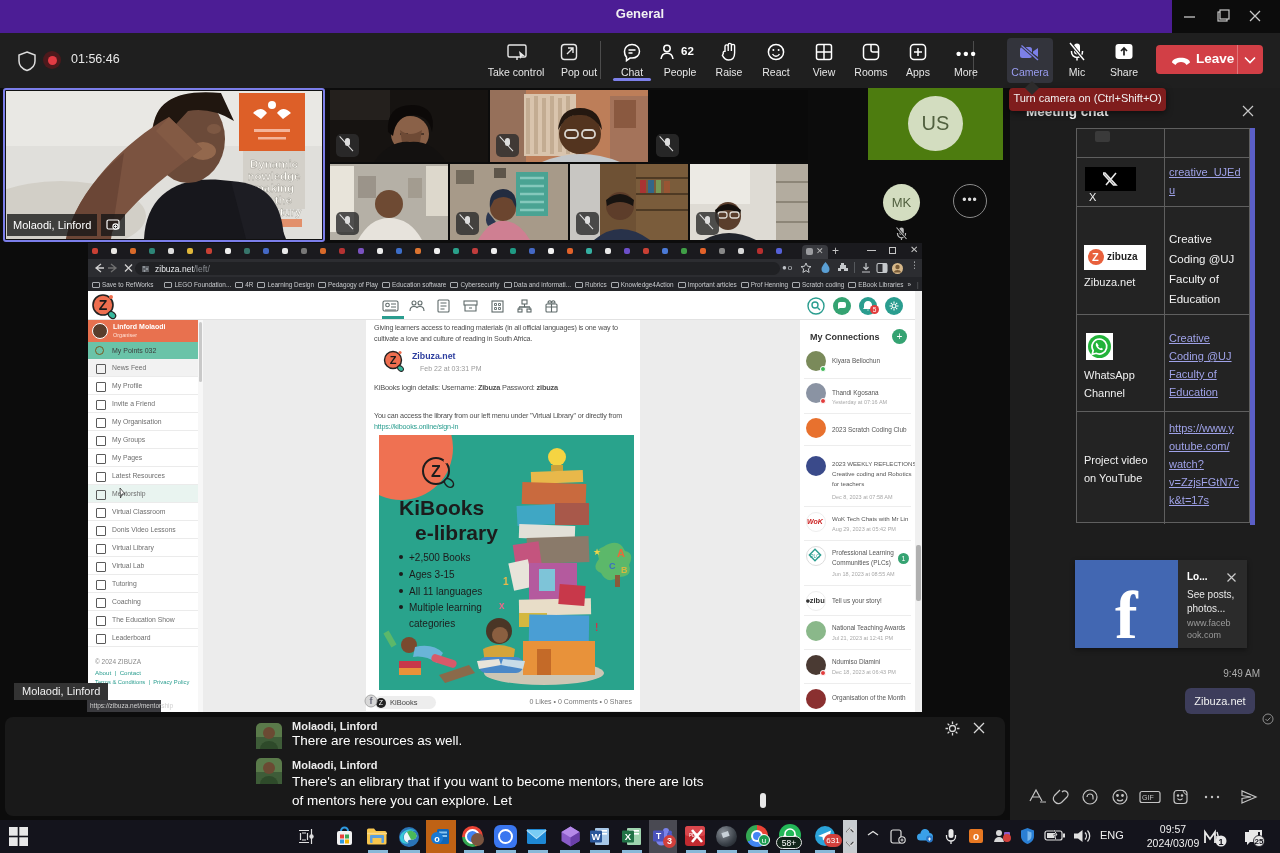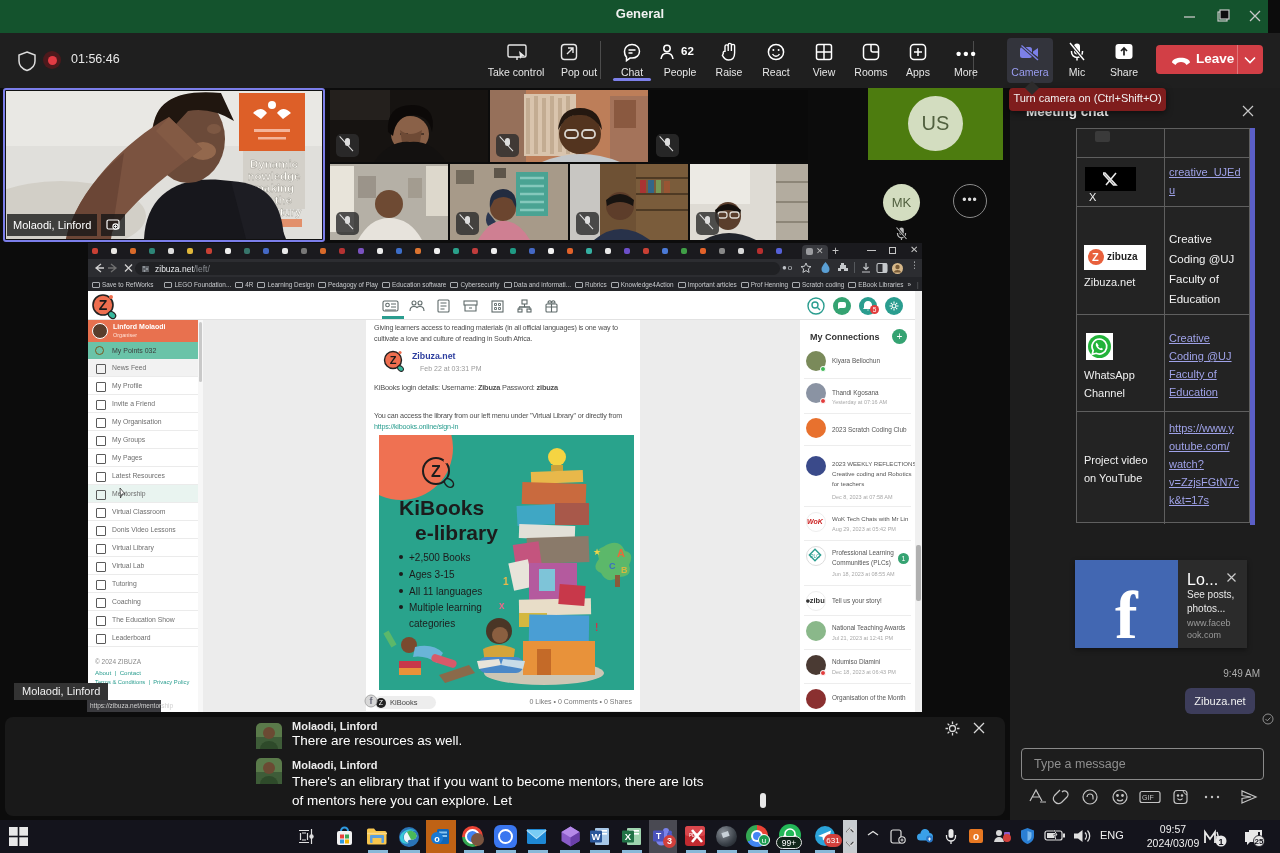--- a/index.html
+++ b/index.html
@@ -21,21 +21,21 @@
 .cts{position:absolute;left:32px;width:72px;font-size:5.5px;color:#a8a8a8}
 .cbrd{left:4px;width:107px;height:1px;background:#ededed}
 .tline{left:0;width:174px;height:1px;background:#5f5f5f}
 .clk{font-size:11px;color:#9fa2e8;text-decoration:underline;line-height:18px;width:78px}
 .cwt{font-size:11.5px;color:#f2f2f2;line-height:20px;width:78px}
 </style>
 </head>
 <body>
 <div class="ab" style="left:0;top:0;width:1280px;height:853px;background:#0c0c0c">
 
-<div class="ab" style="left:0;top:0;width:1268px;height:33px;background:#14532d">
+<div class="ab" style="left:0;top:0;width:1172px;height:33px;background:#4c1d95">
  <div class="ab" style="left:0;top:6px;width:1280px;text-align:center;color:#f2f2f2;font-size:13px;font-weight:bold">General</div>
  <svg class="ab" style="left:1180px;top:8px" width="95" height="18" viewBox="0 0 95 18">
   <line x1="4" y1="9" x2="15" y2="9" stroke="#c8c8c8" stroke-width="1.3"></line>
   <rect x="38" y="4" width="9" height="9" fill="none" stroke="#c8c8c8" stroke-width="1.2"></rect>
   <rect x="40" y="2" width="9" height="9" fill="#0e0d0d" stroke="#c8c8c8" stroke-width="1.2"></rect>
   <path d="M70 3 L80 13 M80 3 L70 13" stroke="#c8c8c8" stroke-width="1.3"></path>
  </svg>
 </div>
 
 <div class="ab" style="left:0;top:33px;width:1280px;height:55px;background:#1f1f1f">
@@ -613,37 +613,34 @@
 
  <div class="ab" style="left:7px;top:322px;font-size:11px;color:#f0f0f0;line-height:18px">Project video<br>on YouTube</div>
  <div class="ab clk" style="left:92px;top:290px">https://www.y<br>outube.com/<br>watch?<br>v=ZzjsFGtN7c<br>k&amp;t=17s</div>
 </div>
 <div class="ab" style="left:240px;top:40px;width:5px;height:397px;background:#5b5fc7"></div>
 <div class="ab" style="left:65px;top:472px;width:172px;height:88px;box-shadow:0 2px 5px rgba(0,0,0,.4)">
  <div class="ab" style="left:0;top:0;width:103px;height:88px;background:#4267b2">
   <div class="ab" style="left:40px;top:16px;font-size:68px;font-weight:bold;color:#fff;font-family:'Liberation Serif',serif">f</div>
  </div>
  <div class="ab" style="left:103px;top:0;width:69px;height:88px;background:#2b2b2b">
-  <div class="ab" style="left:9px;top:11px;font-size:16px;font-weight:normal;color:#fff">Lo...</div>
+  <div class="ab" style="left:9px;top:11px;font-size:10px;font-weight:bold;color:#fff">Lo...</div>
   <svg class="ab" style="left:48px;top:12px" width="11" height="11" viewBox="0 0 11 11">
             <path d="M1.5 1.5 L9.5 9.5 M9.5 1.5 L1.5 9.5" stroke="#ccc" stroke-width="1.2"></path>
           </svg>
   <div class="ab" style="left:9px;top:28px;font-size:10px;color:#e8e8e8;line-height:14px">See posts,<br>photos...</div>
   <div class="ab" style="left:9px;top:57px;font-size:9px;color:#9a9a9a;line-height:12px">www.faceb<br>ook.com</div>
  </div>
 </div>
 <div class="ab" style="left:150px;top:580px;width:100px;text-align:right;font-size:10px;color:#adadad">9:49 AM</div>
 <div class="ab" style="left:175px;top:600px;width:70px;height:26px;background:#3d3d5b;border-radius:6px;color:#f0f0f0;font-size:11px;text-align:center;line-height:26px">Zibuza.net</div>
 <svg class="ab" style="left:252px;top:625px" width="12" height="12" viewBox="0 0 12 12">
         <circle cx="6" cy="6" r="5" fill="none" stroke="#8f8f8f" stroke-width="1"></circle>
         <path d="M3.5 6 L5.3 7.8 L8.5 4.5" stroke="#8f8f8f" stroke-width="1" fill="none"></path>
       </svg>
-<div class="ab" style="left:11px;top:660px;width:243px;height:32px;border:1px solid #8a8a8a;border-radius:4px;background:#1d1d1d">
- <div class="ab" style="left:12px;top:8px;font-size:12.5px;color:#8f8f8f">Type a message</div>
-</div>
 <svg class="ab" style="left:18px;top:700px" width="230" height="18" viewBox="0 0 230 18">
  <g stroke="#c4c4c4" stroke-width="1.2" fill="none">
   <path d="M2 13 L8 2 L14 13 M4.5 9 H11.5"></path>
           <path d="M12 14 L18 14" stroke-width="1"></path>
   <path d="M34 4 a3.5 3.5 0 0 1 5 5 l-5.5 5.5 a5 5 0 0 1 -7 -7 L32 2"></path>
   <circle cx="62" cy="9" r="7"></circle>
           <path d="M59 9 a3 3 0 0 1 6 0 v2.5"></path>
   <circle cx="92" cy="9" r="7"></circle>
           <circle cx="89.5" cy="7.5" r="0.8" fill="#c4c4c4"></circle>
           <circle cx="94.5" cy="7.5" r="0.8" fill="#c4c4c4"></circle>
@@ -791,21 +788,21 @@
 <div class="ab" style="left:746px;top:5px;width:22px;height:22px;border-radius:50%;background:conic-gradient(#ea4335 0 33%,#4285f4 33% 66%,#34a853 66% 100%)"></div>
 <div class="ab" style="left:751px;top:10px;width:12px;height:12px;border-radius:50%;background:#fff"></div>
 <div class="ab" style="left:753px;top:12px;width:8px;height:8px;border-radius:50%;background:#4285f4"></div>
 <div class="ab" style="left:758px;top:14px;width:12px;height:12px;border-radius:50%;background:#1d9a50;border:1px solid #fff;color:#fff;font-size:8px;text-align:center;line-height:12px">u</div>
 <div class="ab" style="left:779px;top:4px;width:22px;height:22px;border-radius:50%;background:#24b858"></div>
 <svg class="ab" style="left:783px;top:8px" width="14" height="12" viewBox="0 0 14 12">
         <path d="M2 8 V6 a5 5 0 0 1 10 0 v2" fill="none" stroke="#fff" stroke-width="1.6"></path>
         <rect x="0.5" y="6.5" width="3" height="5" rx="1.5" fill="#fff"></rect>
         <rect x="10.5" y="6.5" width="3" height="5" rx="1.5" fill="#fff"></rect>
       </svg>
-<div class="ab" style="left:776px;top:16px;width:26px;height:13px;border-radius:7px;background:#12261a;border:1px solid #e8e8e8;color:#fff;font-size:8.5px;text-align:center;line-height:12px">99+</div>
+<div class="ab" style="left:776px;top:16px;width:26px;height:13px;border-radius:7px;background:#12261a;border:1px solid #e8e8e8;color:#fff;font-size:8.5px;text-align:center;line-height:12px">58+</div>
 <svg class="ab" style="left:814px;top:5px" width="22" height="22" viewBox="0 0 22 22">
         <circle cx="11" cy="11" r="10" fill="#2ba3da"></circle>
         <path d="M4 11 L17 5.5 L14.5 16.5 L11 13.5 L9 15.5 L8.5 12 Z" fill="#fff"></path>
       </svg>
 <div class="ab" style="left:824px;top:14px;width:18px;height:13px;border-radius:7px;background:#d2403c;color:#fff;font-size:8px;text-align:center;line-height:13px">631</div>
 <div class="ab" style="left:843px;top:0px;width:14px;height:33px;background:#c8ccd0"></div>
 <svg class="ab" style="left:845px;top:5px" width="10" height="24" viewBox="0 0 10 24">
         <path d="M1.5 7 L5 3.5 L8.5 7 M1.5 17 L5 20.5 L8.5 17" fill="none" stroke="#3a3a3a" stroke-width="1.4"></path>
       </svg>
 <div class="ab" style="left:368px;top:30px;width:20px;height:3px;background:#88b8d8"></div>

